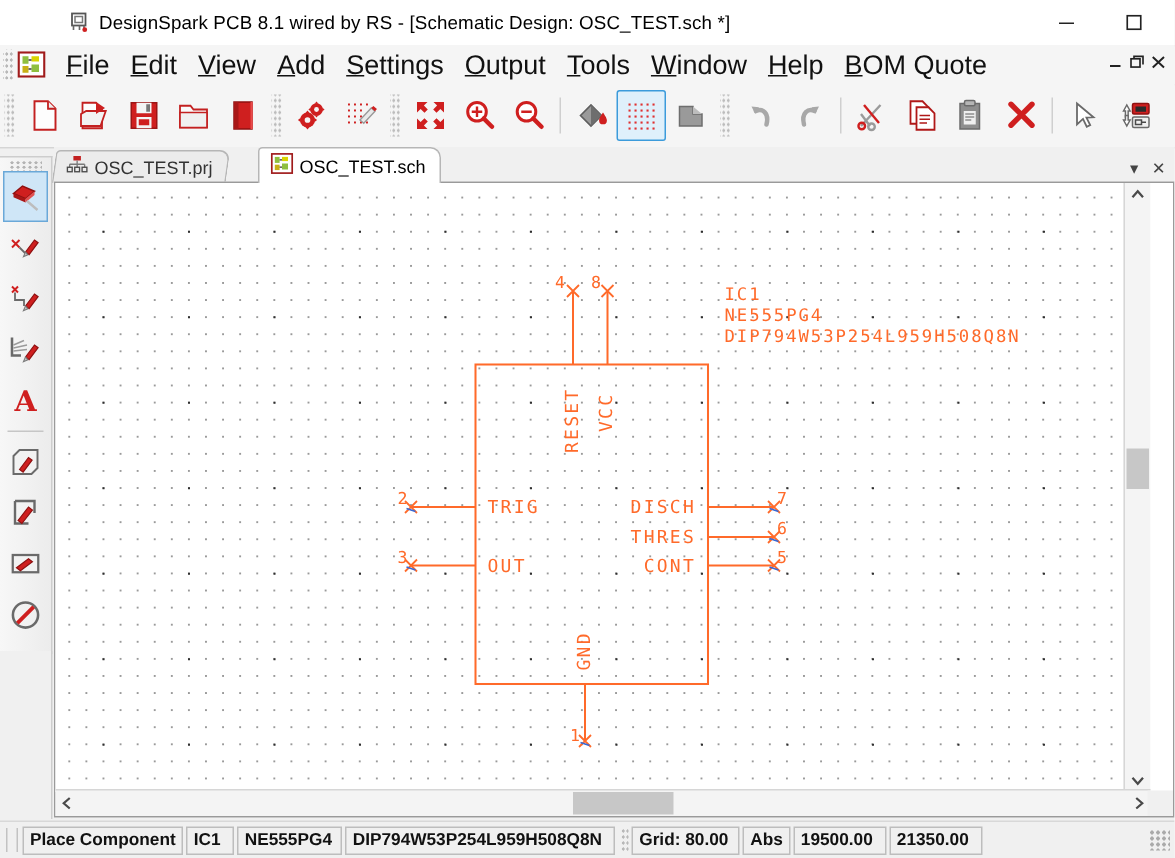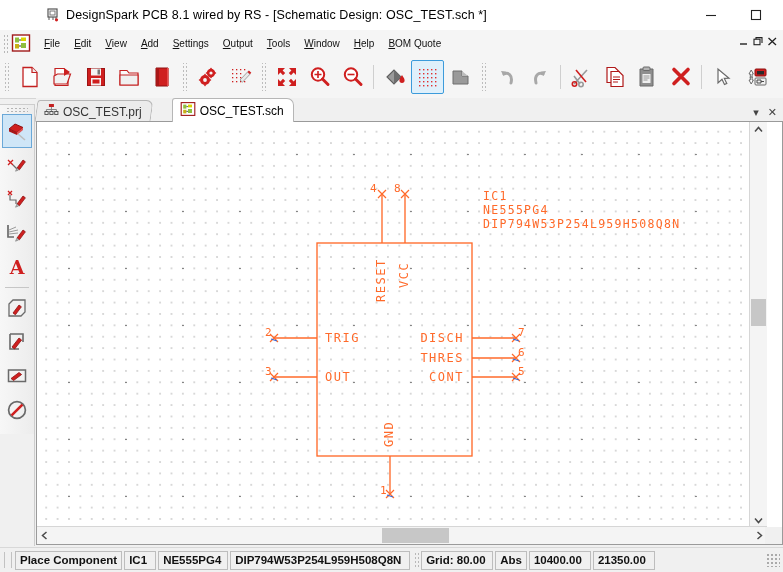--- a/index.html
+++ b/index.html
@@ -28,21 +28,21 @@
   .menubar{
     position:absolute;left:0;top:30px;width:783px;height:26px;
     background:#f5f5f5;border-bottom:1px solid #dcdcdc;
     display:flex;align-items:center;
   }
   .menu-grip{width:7px;height:20px;margin-left:2px;
     background-image:radial-gradient(#b8b8b8 40%, transparent 41%);
     background-size:3px 4px;background-position:1px 1px;}
   .menu-appicon{width:20px;height:20px;margin:0 6px 0 2px;}
   .menu-item{
-    padding:3px 7px;color:#111;font-size:10px;white-space:nowrap;cursor:default;
+    padding:3px 7px;color:#111;font-size:18px;white-space:nowrap;cursor:default;
   }
   .menu-item u{text-decoration:underline;}
   .menu-right{margin-left:auto;display:flex;align-items:center;gap:3px;padding-right:5px;color:#333;}
 
   
   .toolbar{
     position:absolute;left:0;top:56px;width:783px;height:42px;
     background:#f5f5f5;border-bottom:1px solid #d5d5d5;
     display:flex;align-items:center;
   }
@@ -631,18 +631,18 @@
 
   <div class="statusbar">
     <div class="sgrip"></div>
     <div class="scell" style="min-width:95px;">Place Component</div>
     <div class="scell" style="min-width:22px;">IC1</div>
     <div class="scell" style="min-width:60px;">NE555PG4</div>
     <div class="scell" style="min-width:170px;">DIP794W53P254L959H508Q8N</div>
     <div class="sdivider"></div>
     <div class="scell" style="min-width:62px;">Grid: 80.00</div>
     <div class="scell" style="min-width:20px;">Abs</div>
-    <div class="scell" style="min-width:52px;">10400.00</div>
+    <div class="scell" style="min-width:52px;">19500.00</div>
     <div class="scell" style="min-width:52px;">21350.00</div>
     <div class="sresize"></div>
   </div>
 
 </div>
 
 </body></html>

